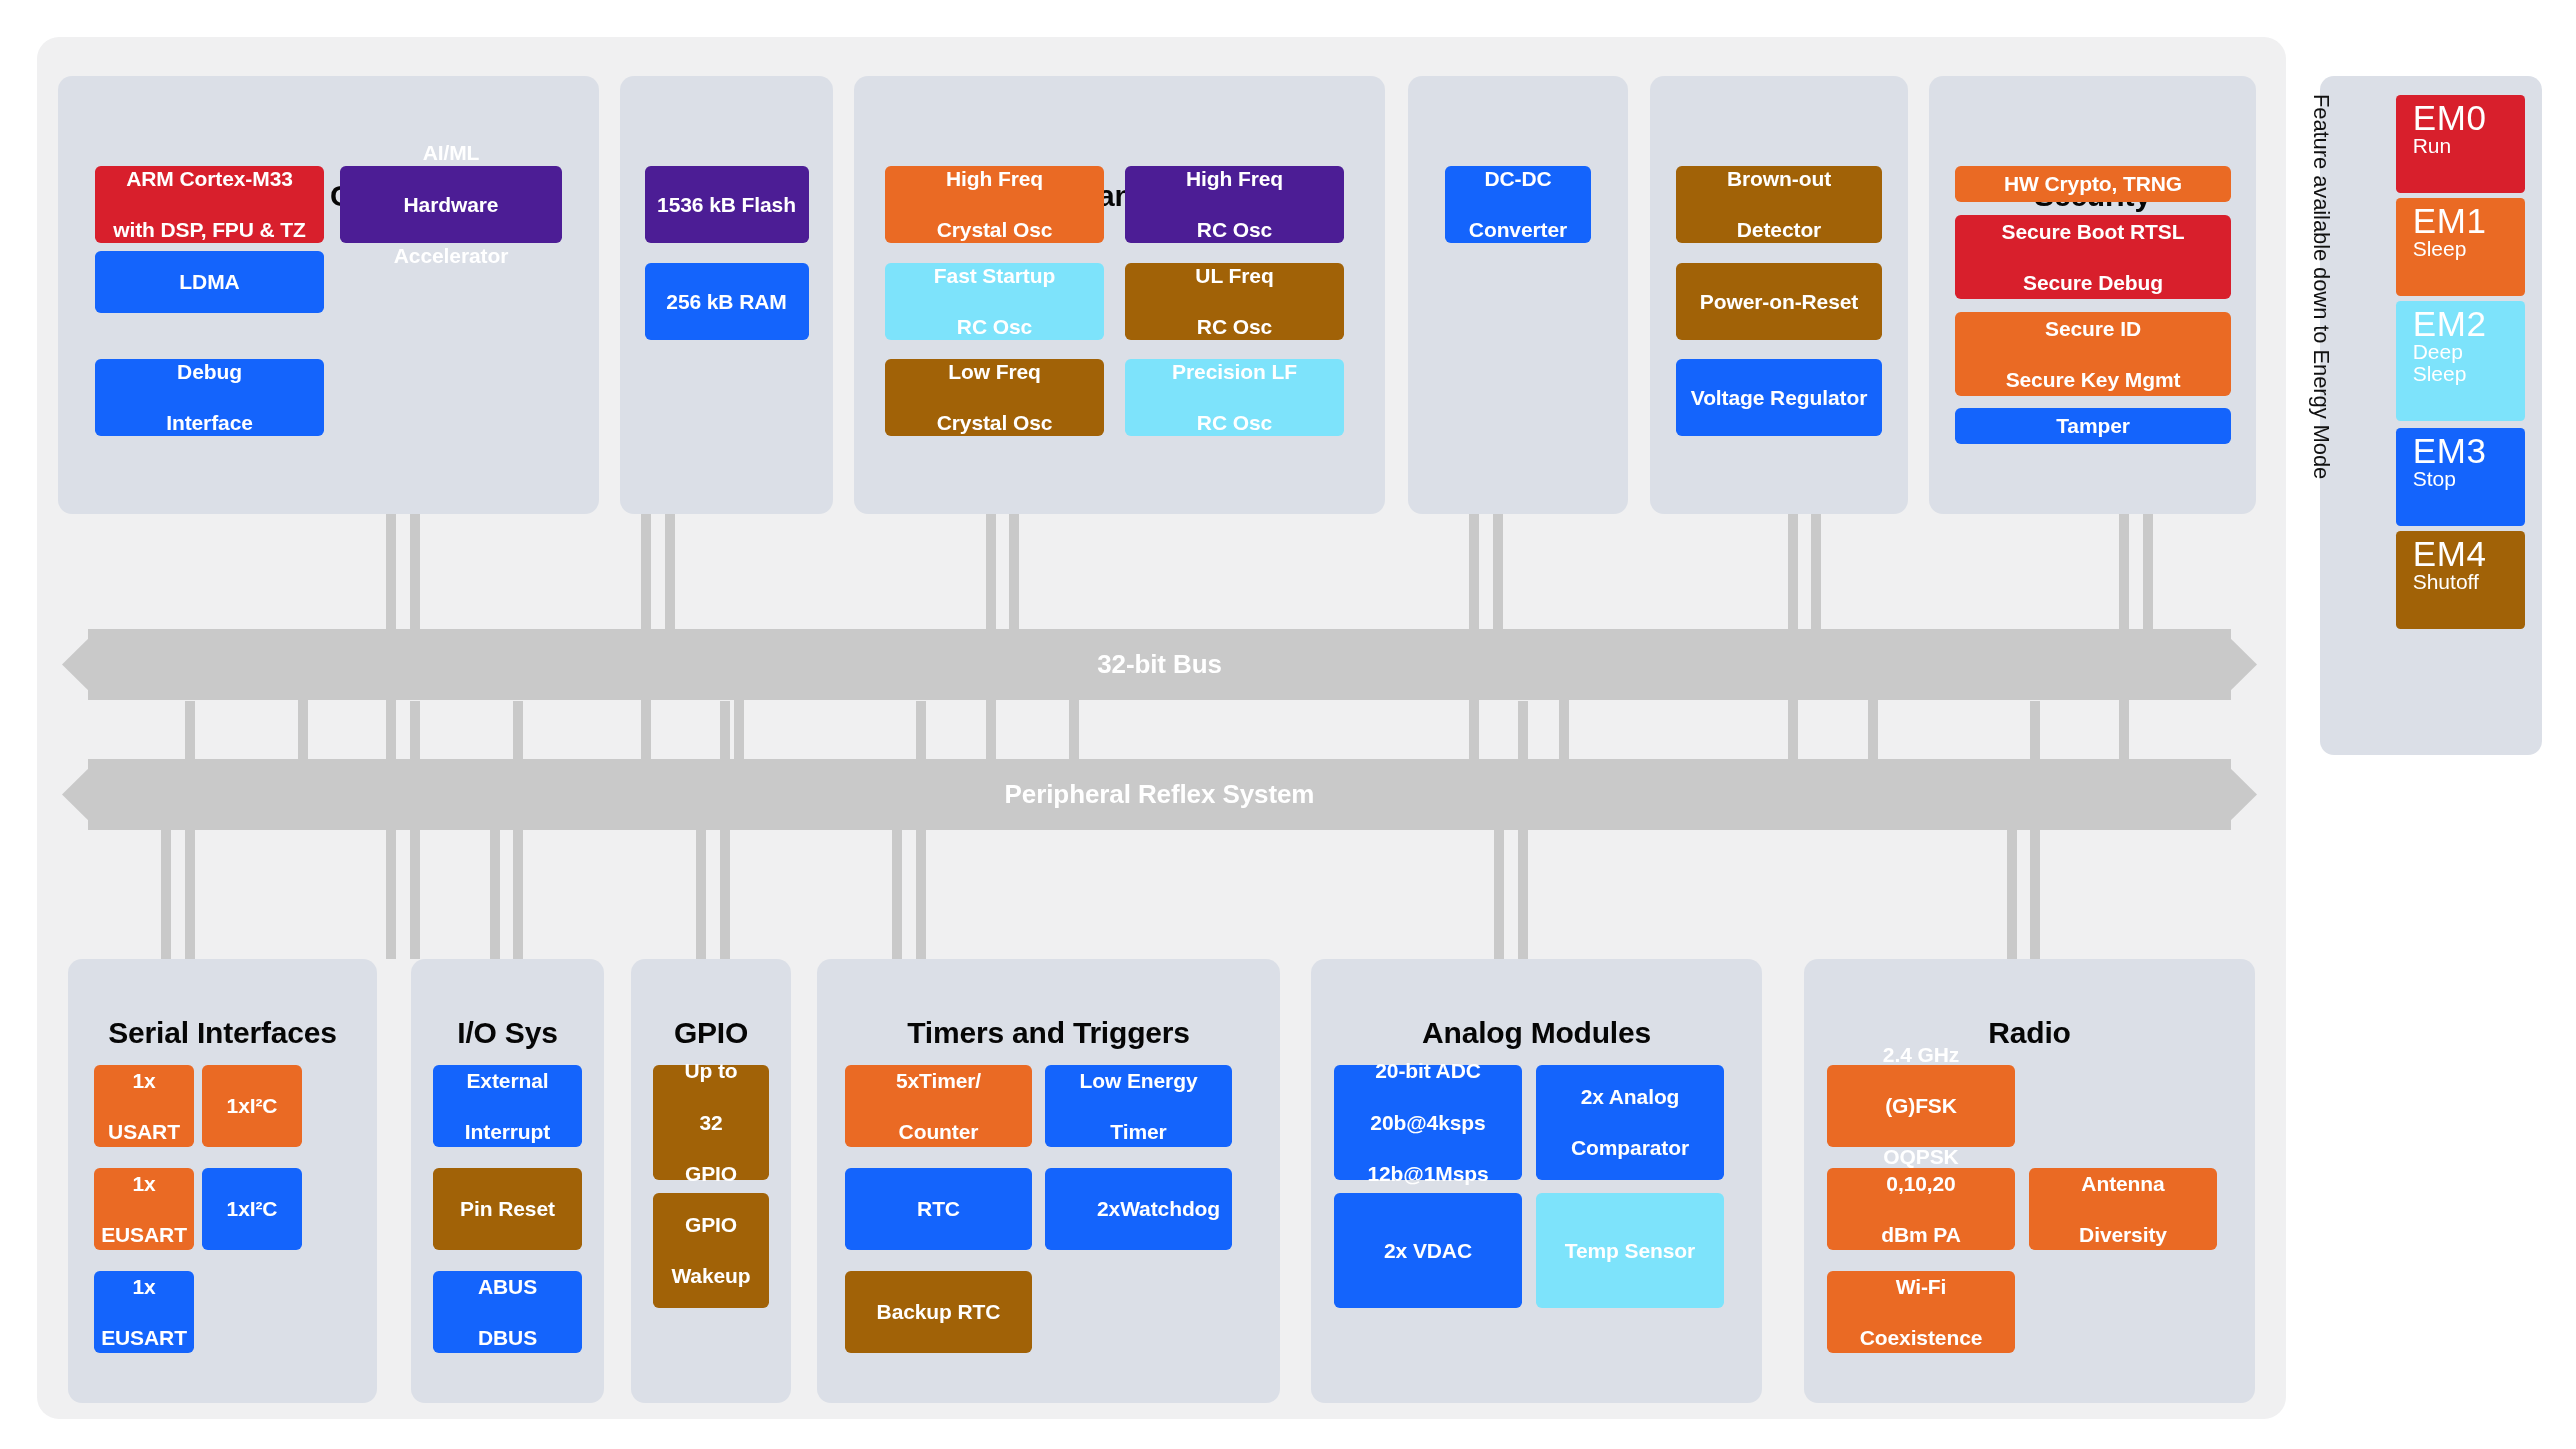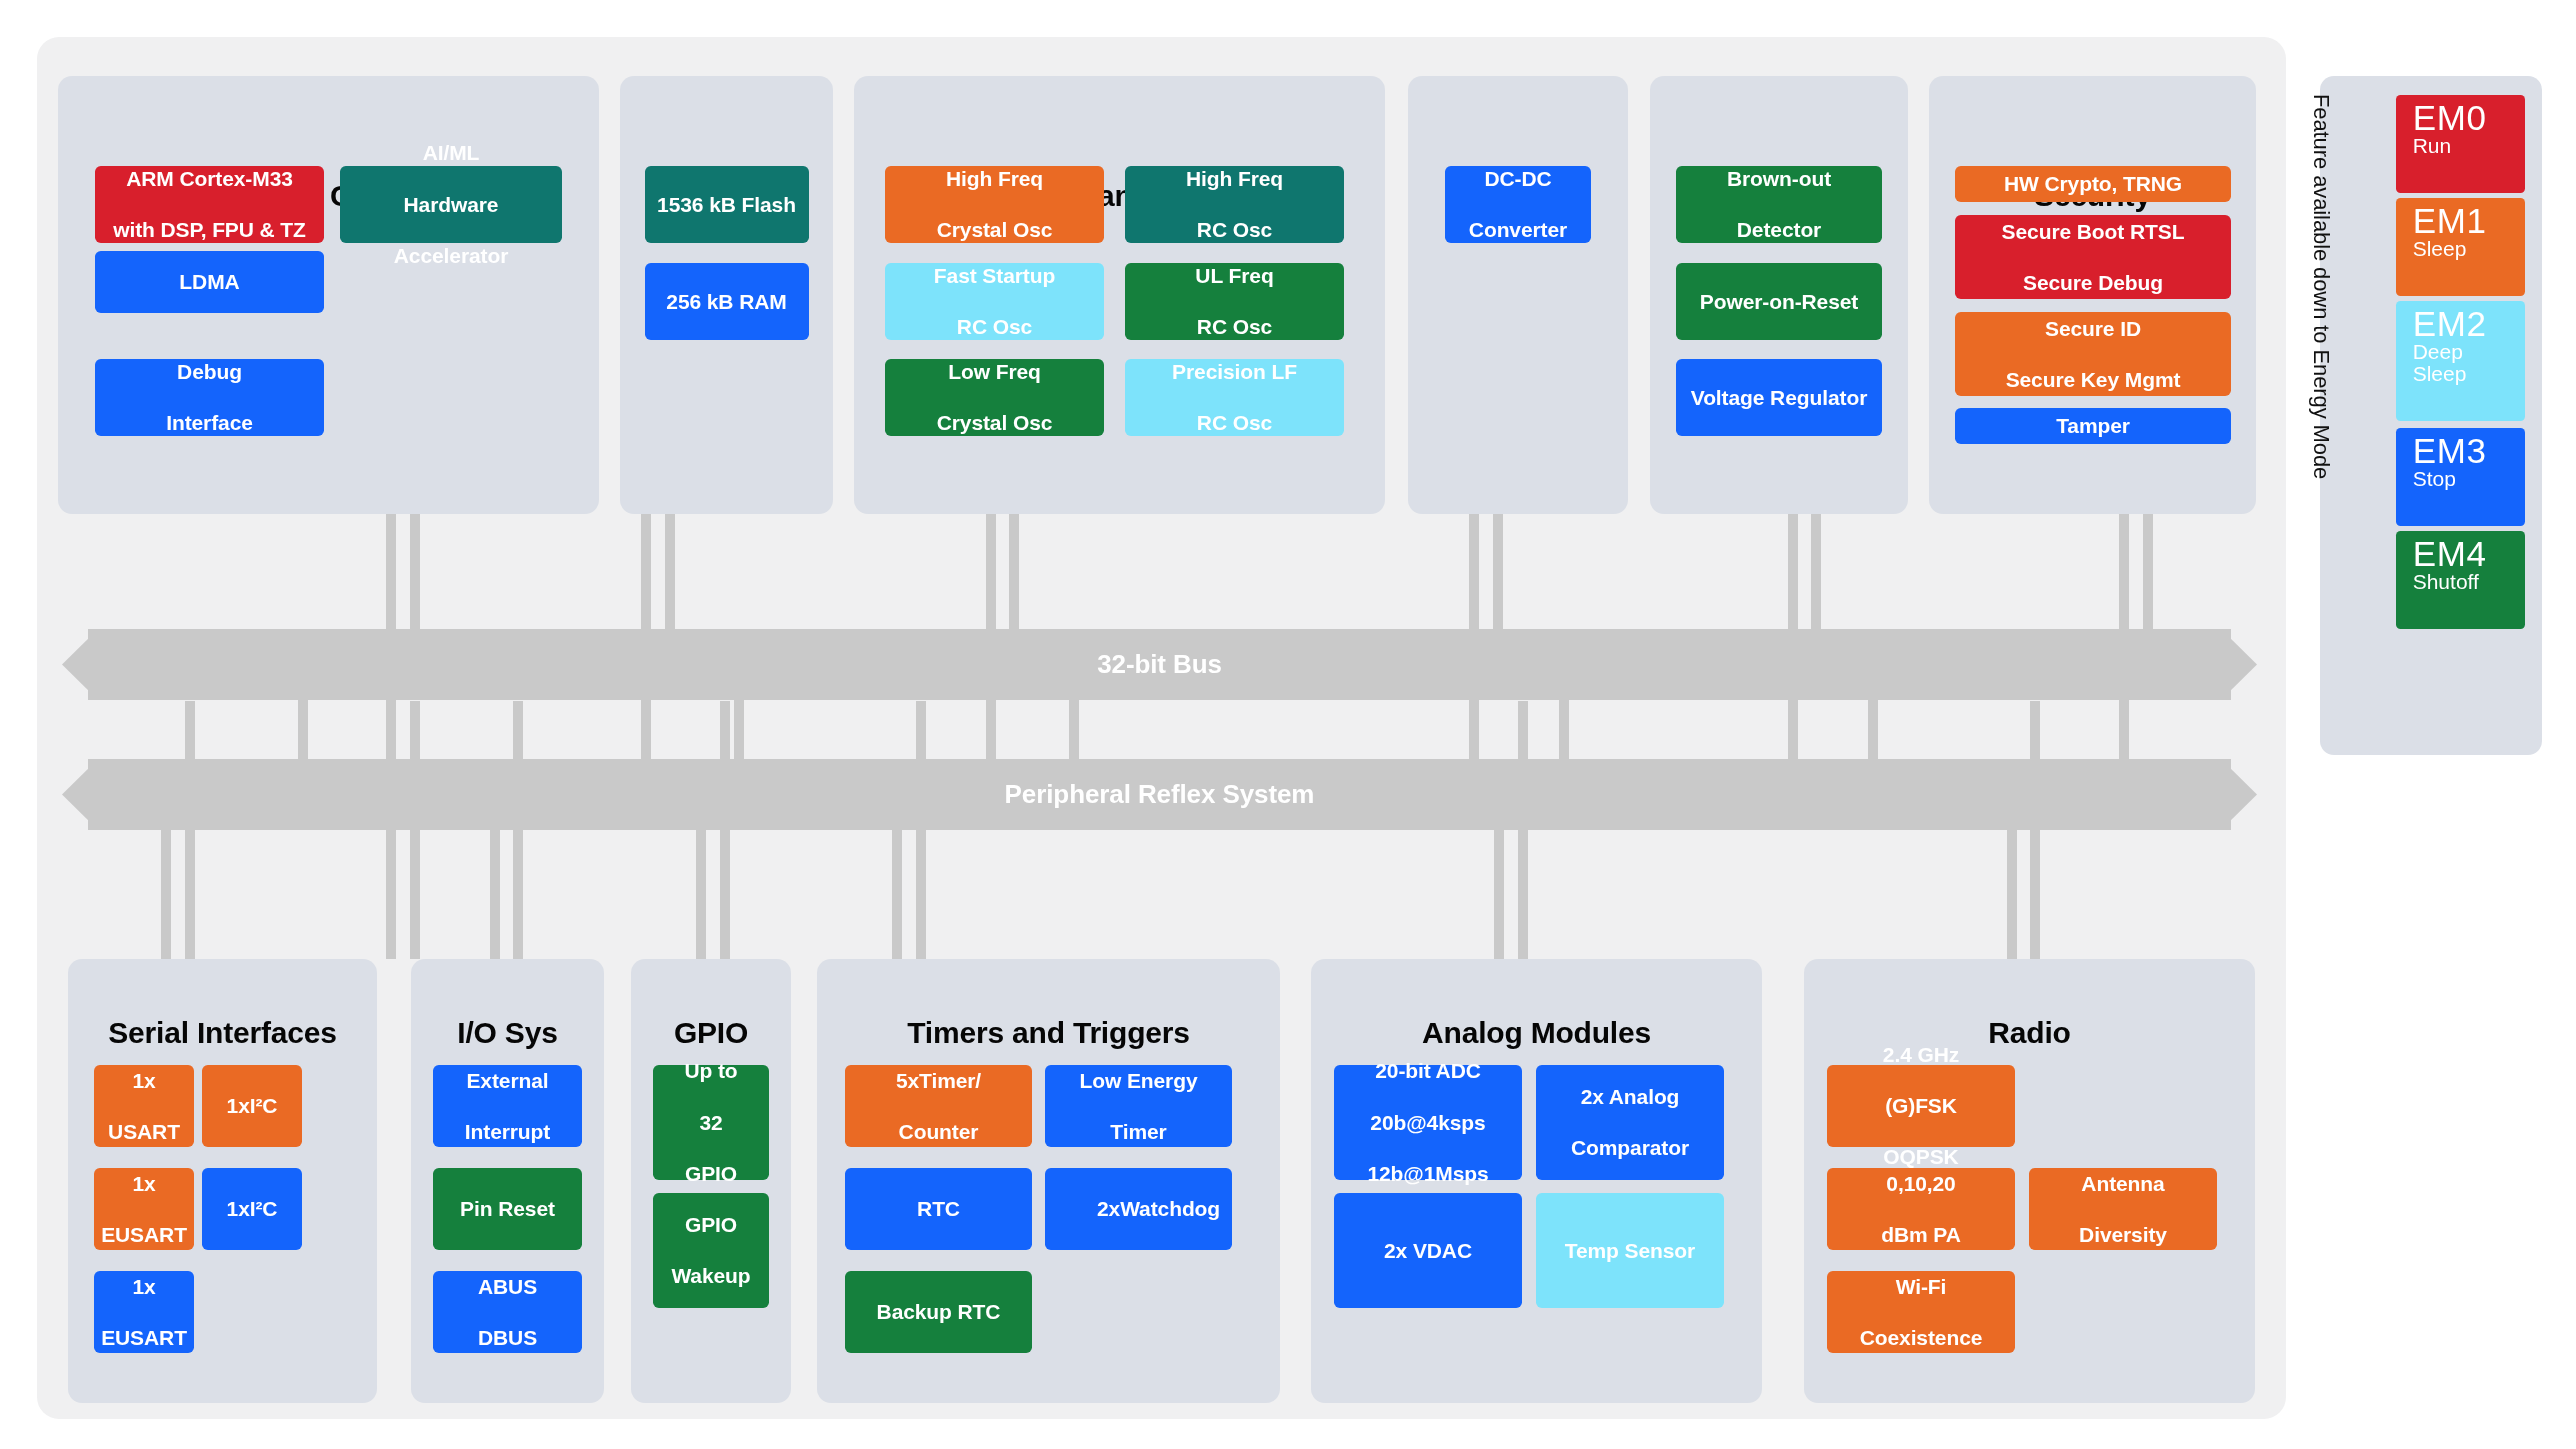--- a/index.html
+++ b/index.html
@@ -46,25 +46,25 @@
     justify-content: center;
     text-align: center;
     color: #ffffff;
     font-weight: bold;
     font-size: 21px;
     line-height: 1.22;
     padding: 1.3px 3.9px;
     letter-spacing: -0.1px;
   }
   .c-red    { background: #d81f2c; }
-  .c-orange { background: #0f766e; }
+  .c-orange { background: #4c1d95; }
   .c-orange2{ background: #ea6a24; }
   .c-cyan   { background: #7de3fb; }
   .c-blue   { background: #1464fc; }
-  .c-navy   { background: #15803d; }
+  .c-navy   { background: #a16207; }
 
   
   .bus-wrap { position: absolute; }
   .bus-body {
     position: absolute;
     background: #c9c9c9;
     top: 0; bottom: 0;
   }
   .bus-arrow {
     position: absolute;

